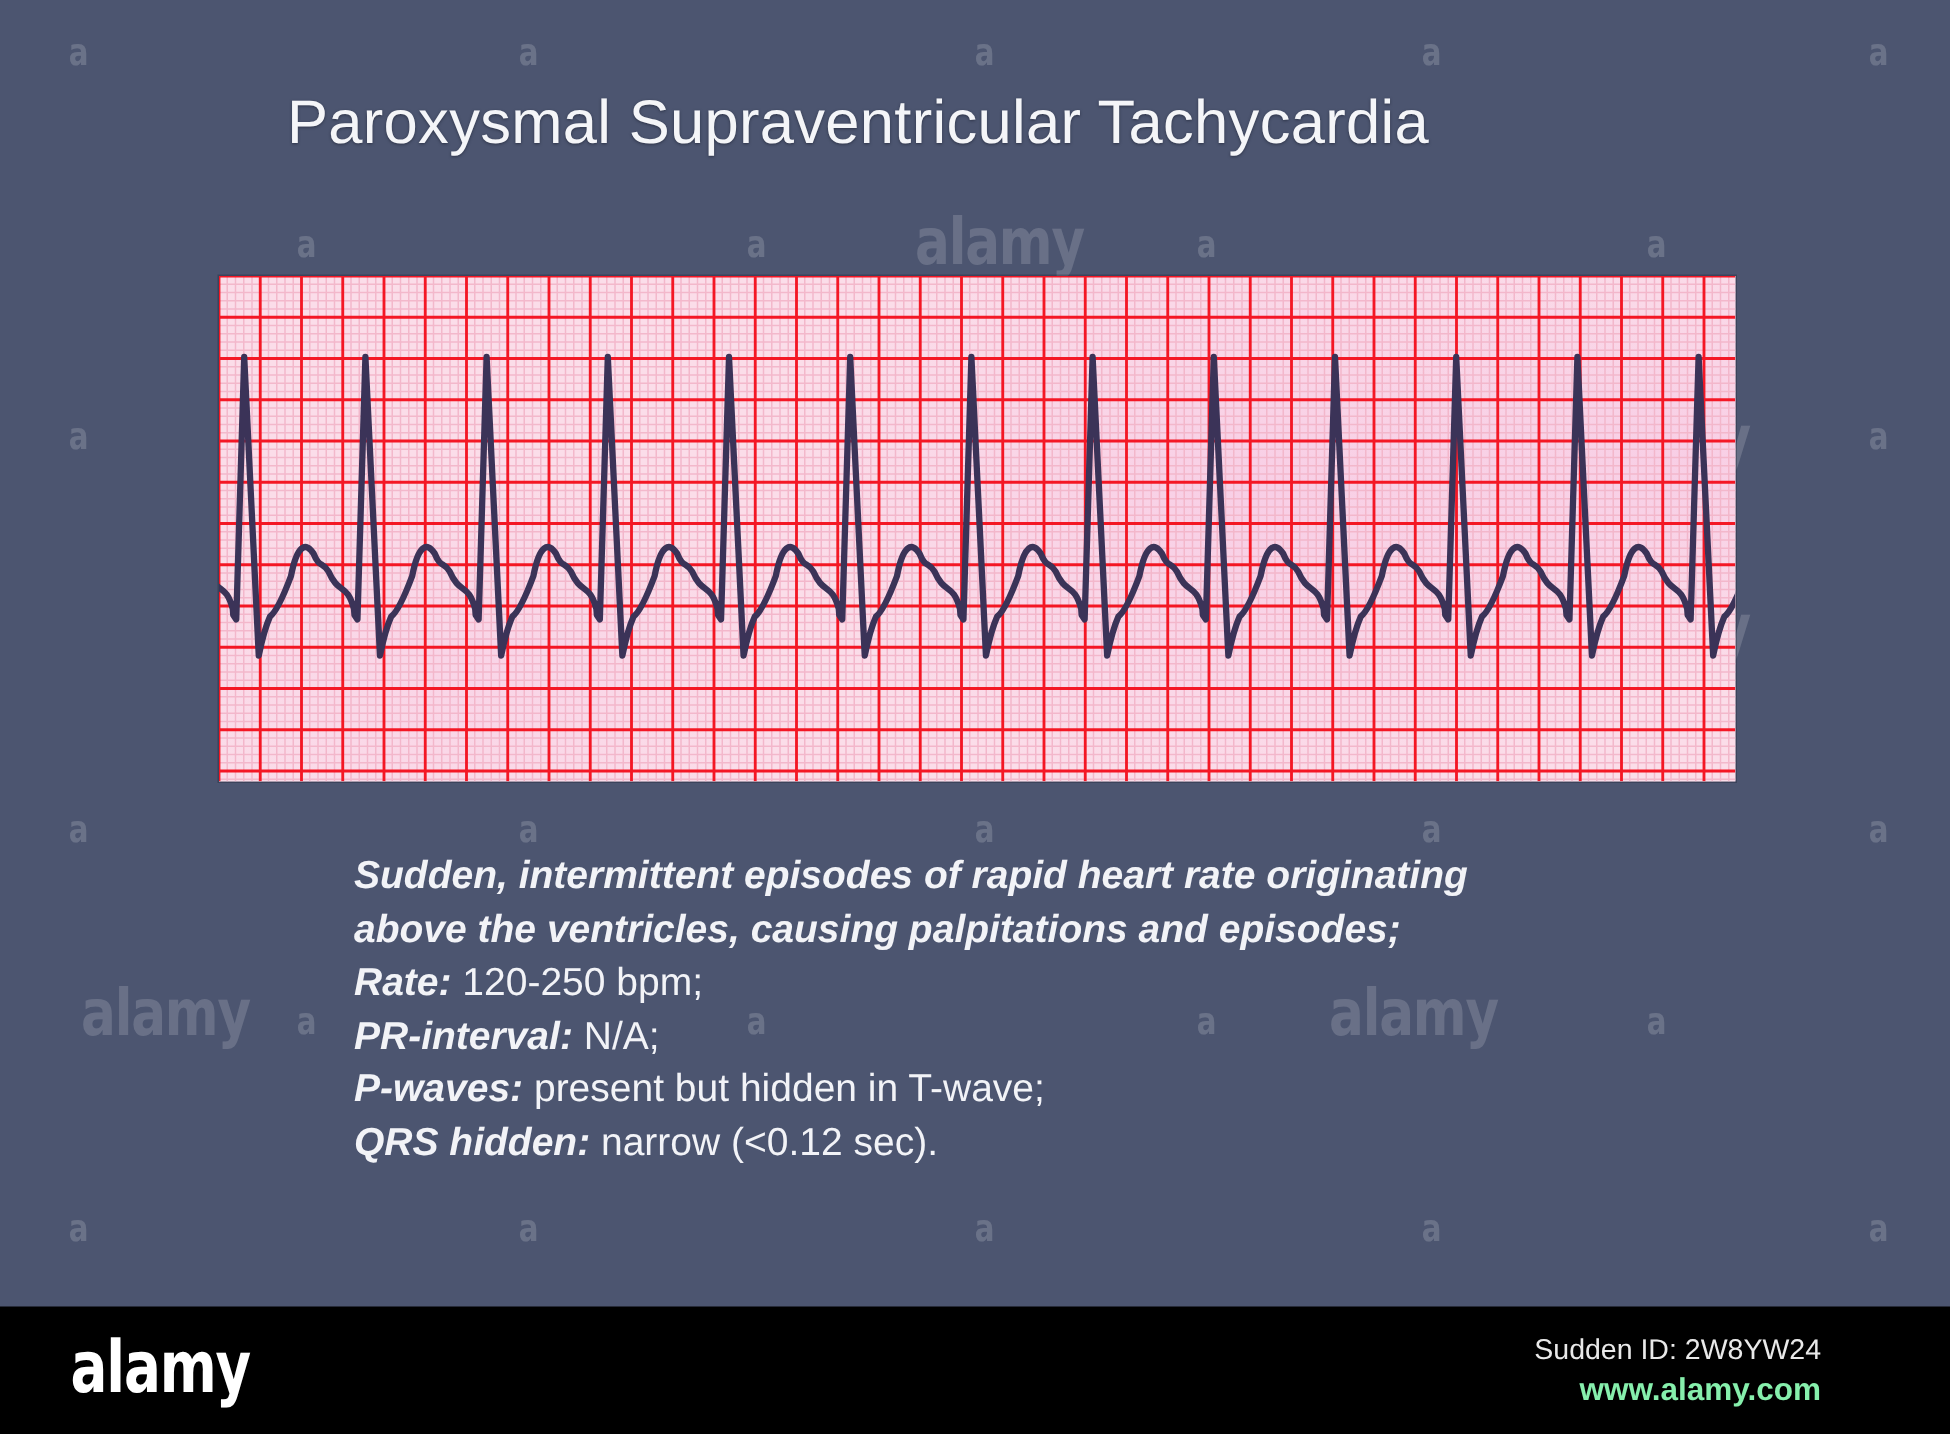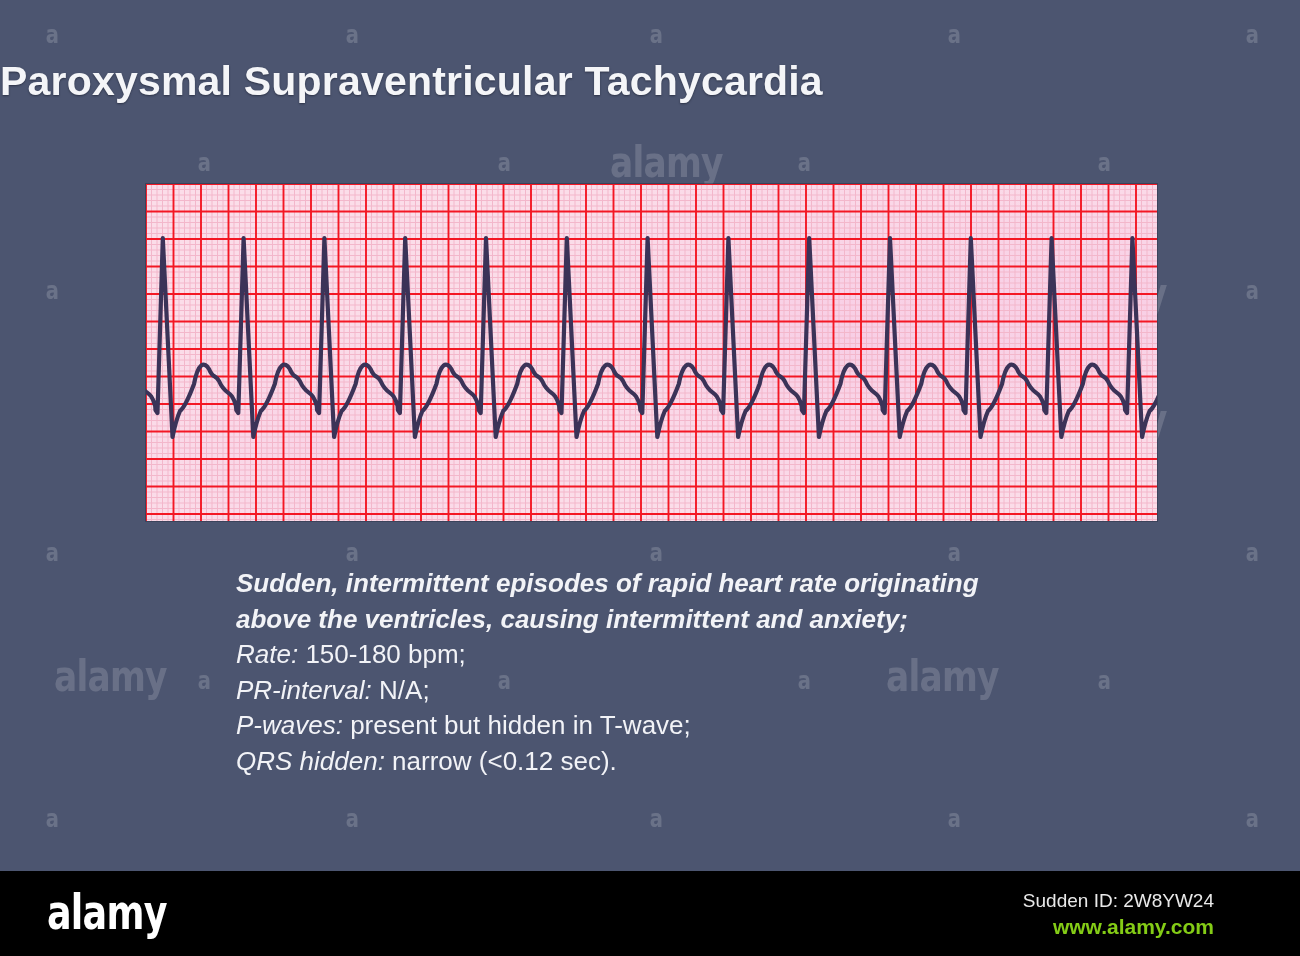--- a/index.html
+++ b/index.html
@@ -46,23 +46,24 @@
     letter-spacing: -1px;
     line-height: 1;
   }
 
   
   .title {
     position: absolute;
     left: 0;
     top: 58px;
     width: 1144px;
+    text-align: center;
     color: #f4f5f8;
     font-family: "Liberation Sans", sans-serif;
-    font-weight: 700;
+    font-weight: 400;
     font-size: 41px;
     letter-spacing: 0.2px;
     z-index: 8;
     text-shadow: 0 1px 2px rgba(20,24,38,0.55);
   }
 
   
   .ecg-panel {
     position: absolute;
     left: 146px;
@@ -83,21 +84,21 @@
     top: 566px;
     width: 880px;
     z-index: 8;
     color: #f2f3f7;
     font-family: "Liberation Sans", sans-serif;
     font-size: 26px;
     line-height: 35.5px;
   }
   .desc-line { white-space: pre-wrap; }
   .lead {
-    font-weight: 400;
+    font-weight: 700;
     font-style: italic;
   }
   .desc-line.intro {
     font-weight: 700;
     font-style: italic;
   }
   .val { font-weight: 400; font-style: normal; }
 
   
   .footer {
@@ -131,21 +132,21 @@
     color: #e9e9e9;
     z-index: 21;
   }
   .footer-url {
     position: absolute;
     right: 86px;
     top: 915px;
     font-family: "Liberation Sans", sans-serif;
     font-weight: 700;
     font-size: 21px;
-    color: #84cc16;
+    color: #86efac;
     z-index: 21;
   }
 </style>
 </head>
 <body>
 
 <div class="stage">
 
   <div class="ecg-panel">
     <svg id="ecg-svg" width="1011" height="337" viewBox="0 0 1011 337" xmlns="http://www.w3.org/2000/svg">
@@ -468,23 +469,23 @@
           <line x1="0" y1="330" x2="1011" y2="330"></line>
         </g>
         <path d="M -20 226 L -69.3 229 L -64 54 L -54.3 253 Q -50.8 236 -46.8 227 C -42.8 224 -38.8 216 -32.8 200 C -28.799999999999997 179 -22.799999999999997 177 -17.799999999999997 185 C -13.799999999999997 195 -11.799999999999997 190 -7.799999999999997 197 C -0.7999999999999972 213 4.200000000000003 204 9.200000000000003 222 L 9.5 226 L 11.5 229 L 16.8 54 L 26.5 253 Q 30 236 34 227 C 38 224 42 216 48 200 C 52 179 58 177 63 185 C 67 195 69 190 73 197 C 80 213 85 204 90 222 L 90.3 226 L 92.3 229 L 97.6 54 L 107.3 253 Q 110.8 236 114.8 227 C 118.8 224 122.8 216 128.8 200 C 132.8 179 138.8 177 143.8 185 C 147.8 195 149.8 190 153.8 197 C 160.8 213 165.8 204 170.8 222 L 171.1 226 L 173.1 229 L 178.4 54 L 188.1 253 Q 191.6 236 195.6 227 C 199.6 224 203.6 216 209.6 200 C 213.6 179 219.6 177 224.6 185 C 228.6 195 230.6 190 234.6 197 C 241.6 213 246.6 204 251.6 222 L 251.89999999999998 226 L 253.89999999999998 229 L 259.2 54 L 268.9 253 Q 272.4 236 276.4 227 C 280.4 224 284.4 216 290.4 200 C 294.4 179 300.4 177 305.4 185 C 309.4 195 311.4 190 315.4 197 C 322.4 213 327.4 204 332.4 222 L 332.7 226 L 334.7 229 L 340 54 L 349.7 253 Q 353.2 236 357.2 227 C 361.2 224 365.2 216 371.2 200 C 375.2 179 381.2 177 386.2 185 C 390.2 195 392.2 190 396.2 197 C 403.2 213 408.2 204 413.2 222 L 413.5 226 L 415.5 229 L 420.8 54 L 430.5 253 Q 434 236 438 227 C 442 224 446 216 452 200 C 456 179 462 177 467 185 C 471 195 473 190 477 197 C 484 213 489 204 494 222 L 494.3 226 L 496.29999999999995 229 L 501.59999999999997 54 L 511.29999999999995 253 Q 514.8 236 518.8 227 C 522.8 224 526.8 216 532.8 200 C 536.8 179 542.8 177 547.8 185 C 551.8 195 553.8 190 557.8 197 C 564.8 213 569.8 204 574.8 222 L 575.0999999999999 226 L 577.1 229 L 582.4 54 L 592.1 253 Q 595.6 236 599.6 227 C 603.6 224 607.6 216 613.6 200 C 617.6 179 623.6 177 628.6 185 C 632.6 195 634.6 190 638.6 197 C 645.6 213 650.6 204 655.6 222 L 655.9 226 L 657.9 229 L 663.1999999999999 54 L 672.9 253 Q 676.4 236 680.4 227 C 684.4 224 688.4 216 694.4 200 C 698.4 179 704.4 177 709.4 185 C 713.4 195 715.4 190 719.4 197 C 726.4 213 731.4 204 736.4 222 L 736.6999999999999 226 L 738.6999999999999 229 L 743.9999999999999 54 L 753.6999999999999 253 Q 757.1999999999999 236 761.1999999999999 227 C 765.1999999999999 224 769.1999999999999 216 775.1999999999999 200 C 779.1999999999999 179 785.1999999999999 177 790.1999999999999 185 C 794.1999999999999 195 796.1999999999999 190 800.1999999999999 197 C 807.1999999999999 213 812.1999999999999 204 817.1999999999999 222 L 817.4999999999999 226 L 819.5 229 L 824.8 54 L 834.5 253 Q 838 236 842 227 C 846 224 850 216 856 200 C 860 179 866 177 871 185 C 875 195 877 190 881 197 C 888 213 893 204 898 222 L 898.3 226 L 900.3 229 L 905.5999999999999 54 L 915.3 253 Q 918.8 236 922.8 227 C 926.8 224 930.8 216 936.8 200 C 940.8 179 946.8 177 951.8 185 C 955.8 195 957.8 190 961.8 197 C 968.8 213 973.8 204 978.8 222 L 979.0999999999999 226 L 981.0999999999999 229 L 986.3999999999999 54 L 996.0999999999999 253 Q 999.5999999999999 236 1003.5999999999999 227 C 1007.5999999999999 224 1011.5999999999999 216 1017.5999999999999 200 C 1021.5999999999999 179 1027.6 177 1032.6 185 C 1036.6 195 1038.6 190 1042.6 197 C 1049.6 213 1054.6 204 1059.6 222 L 1059.8999999999999 226 L 1061.8999999999999 229 L 1067.1999999999998 54 L 1076.8999999999999 253 Q 1080.3999999999999 236 1084.3999999999999 227 C 1088.3999999999999 224 1092.3999999999999 216 1098.3999999999999 200 C 1102.3999999999999 179 1108.3999999999999 177 1113.3999999999999 185 C 1117.3999999999999 195 1119.3999999999999 190 1123.3999999999999 197 C 1130.3999999999999 213 1135.3999999999999 204 1140.3999999999999 222 L 1140.6999999999998 226 L 1142.7 229 L 1148 54 L 1157.7 253 Q 1161.2 236 1165.2 227 C 1169.2 224 1173.2 216 1179.2 200 C 1183.2 179 1189.2 177 1194.2 185 C 1198.2 195 1200.2 190 1204.2 197 C 1211.2 213 1216.2 204 1221.2 222 L 1221.5 226" fill="none" stroke="#3b3358" stroke-width="4.2" stroke-linejoin="round" stroke-linecap="round"></path>
       </svg>
   </div>
 
   <div class="title">Paroxysmal Supraventricular Tachycardia</div>
 
   <div class="desc">
     <div class="desc-line intro">Sudden, intermittent episodes of rapid heart rate originating</div>
-    <div class="desc-line intro">above the ventricles, causing intermittent and anxiety;</div>
-
-    <div class="desc-line"><span class="lead">Rate:</span><span class="val"> 150-180 bpm;</span></div>
+    <div class="desc-line intro">above the ventricles, causing palpitations and episodes;</div>
+
+    <div class="desc-line"><span class="lead">Rate:</span><span class="val"> 120-250 bpm;</span></div>
 
     <div class="desc-line"><span class="lead">PR-interval:</span><span class="val"> N/A;</span></div>
 
     <div class="desc-line"><span class="lead">P-waves:</span><span class="val"> present but hidden in T-wave;</span></div>
 
     <div class="desc-line"><span class="lead">QRS hidden:</span><span class="val"> narrow (&lt;0.12 sec).</span></div>
   </div>
 
   <div class="wm-layer" id="wm-layer">
       <span class="wm-a" style="left: 44px; top: 22px;">a</span>

